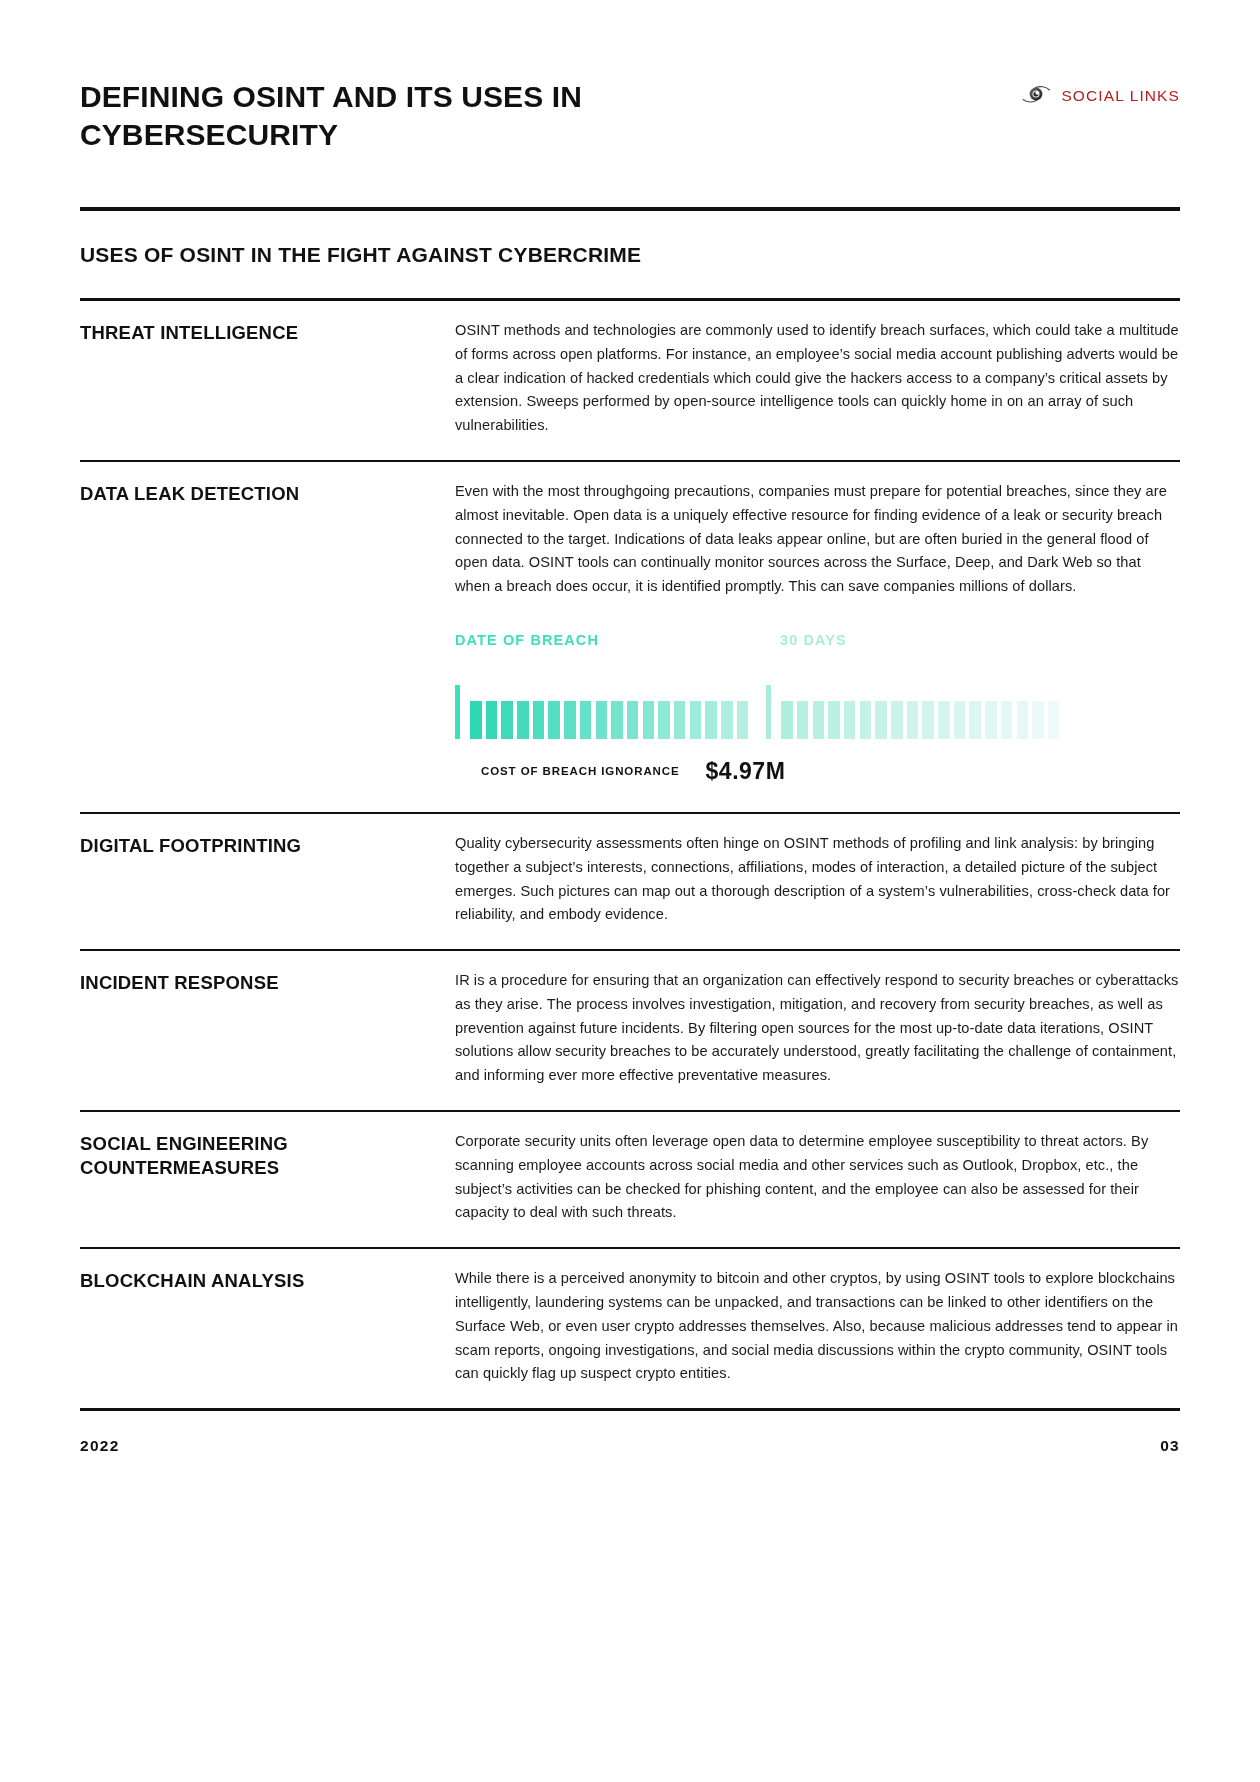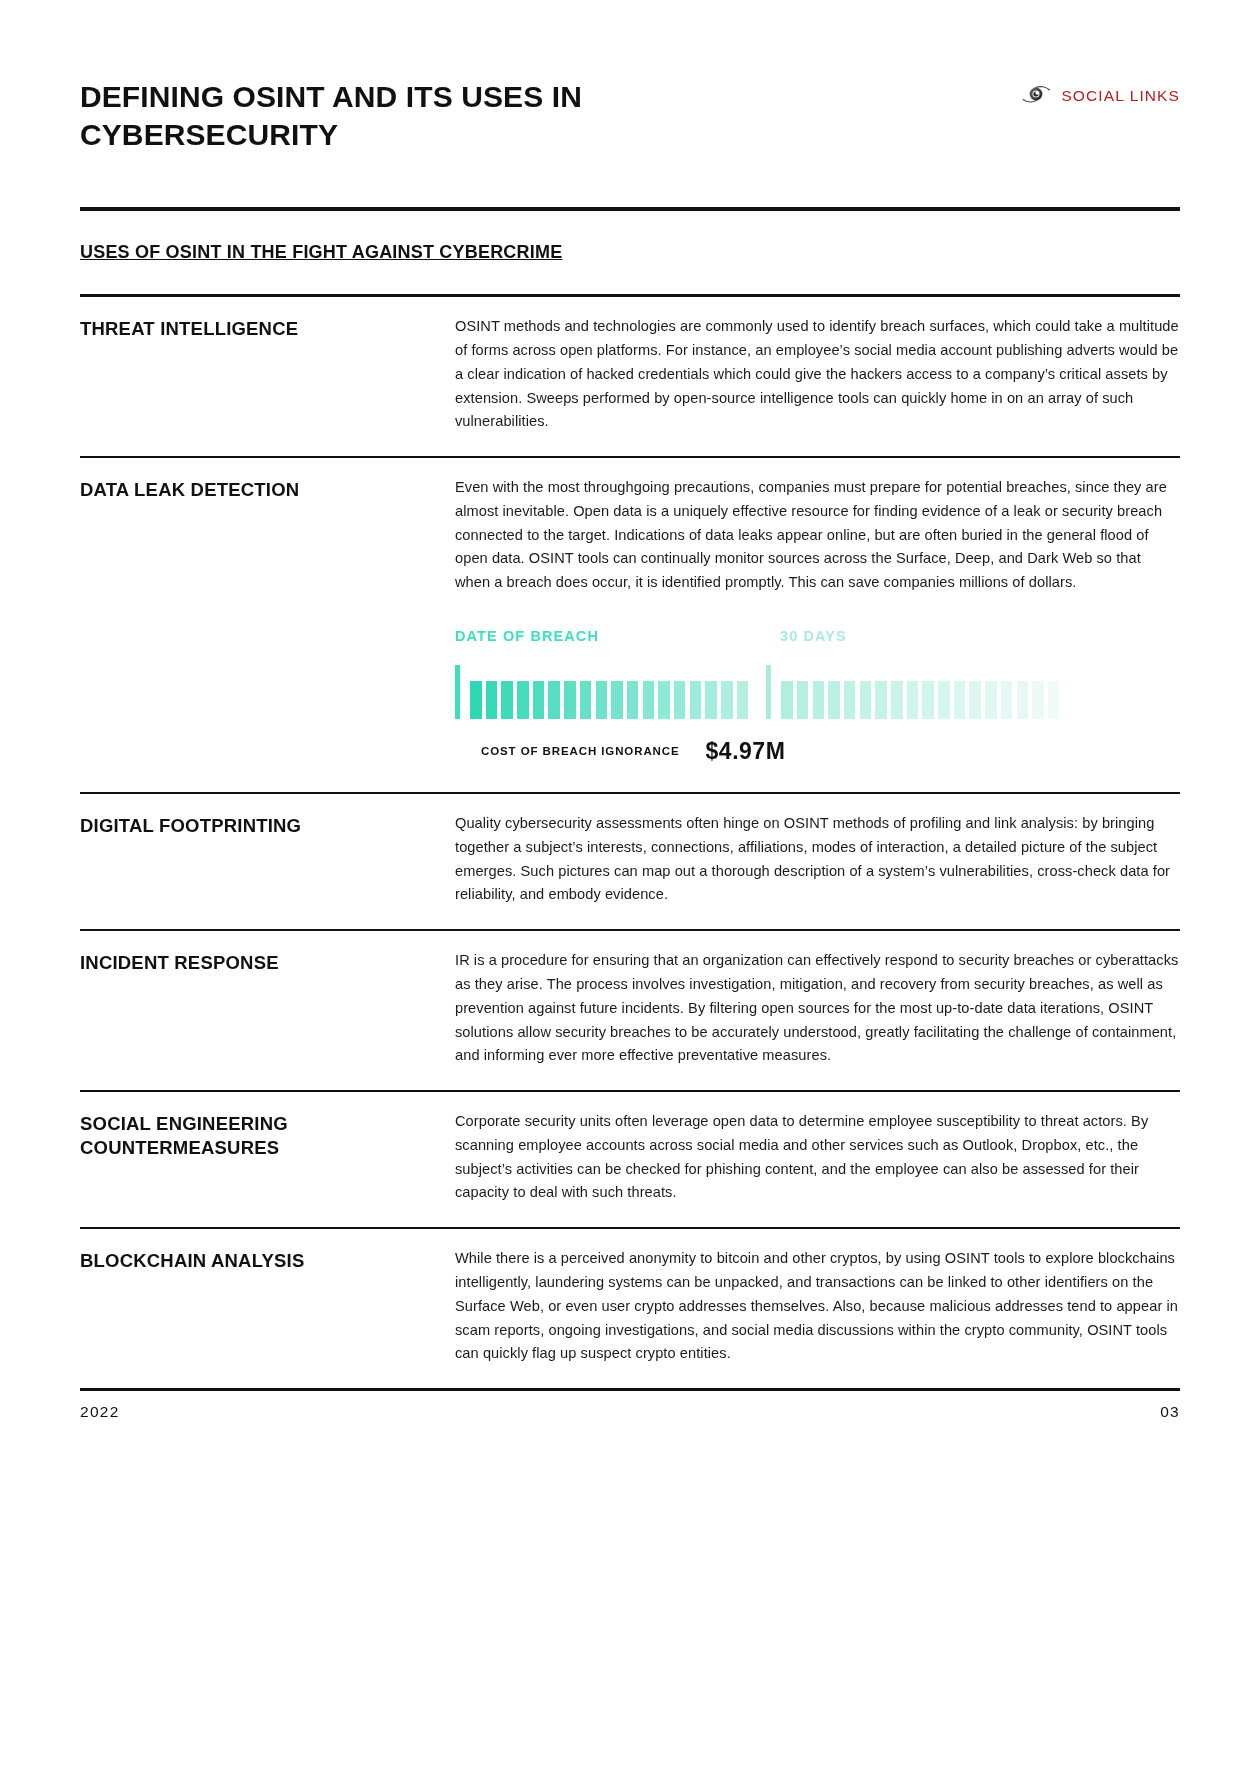--- a/index.html
+++ b/index.html
@@ -73,27 +73,26 @@
   }
 
   .rule-light {
     height: 2px;
     background: #111;
     width: 100%;
   }
 
   
   .section-title {
-    font-size: 18px;
+    font-size: 21px;
     font-weight: 900;
     line-height: 1.3;
     text-transform: uppercase;
     letter-spacing: 0.2px;
     padding: 30px 0 30px 0;
-    text-decoration: underline;
   }
 
   
   .row {
     display: flex;
     align-items: flex-start;
     padding: 18px 0 22px 0;
     gap: 40px;
   }
 
@@ -121,21 +120,21 @@
 
   
   .chart {
     margin-top: 30px;
     width: 100%;
   }
 
   .chart-legend {
     display: flex;
     align-items: baseline;
-    margin-bottom: 16px;
+    margin-bottom: 32px;
   }
 
   .legend-a {
     font-size: 14.5px;
     font-weight: 900;
     letter-spacing: 1.1px;
     text-transform: uppercase;
     color: #3ddfbe;
     width: 325px;
     flex: 0 0 325px;
@@ -217,24 +216,25 @@
     letter-spacing: 0.5px;
     color: #111;
     white-space: nowrap;
   }
 
   
   .doc-footer {
     display: flex;
     justify-content: space-between;
     align-items: center;
-    padding-top: 12px;
+    padding-top: 26px;
     font-size: 15.5px;
     letter-spacing: 1.3px;
     color: #111;
+    font-weight: bold;
   }
 </style>
 </head>
 <body>
 
 <div class="page">
 
   <div class="doc-header">
     <div class="doc-title">DEFINING OSINT AND ITS USES IN CYBERSECURITY</div>
     <div class="brand">

